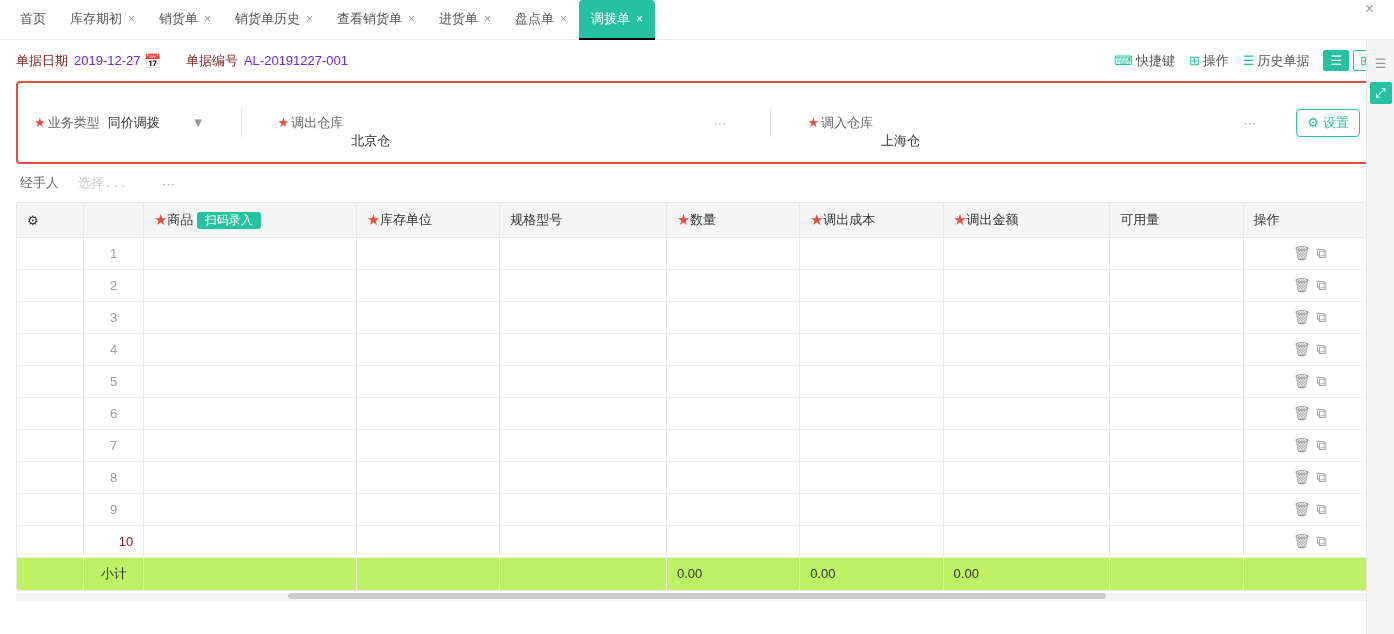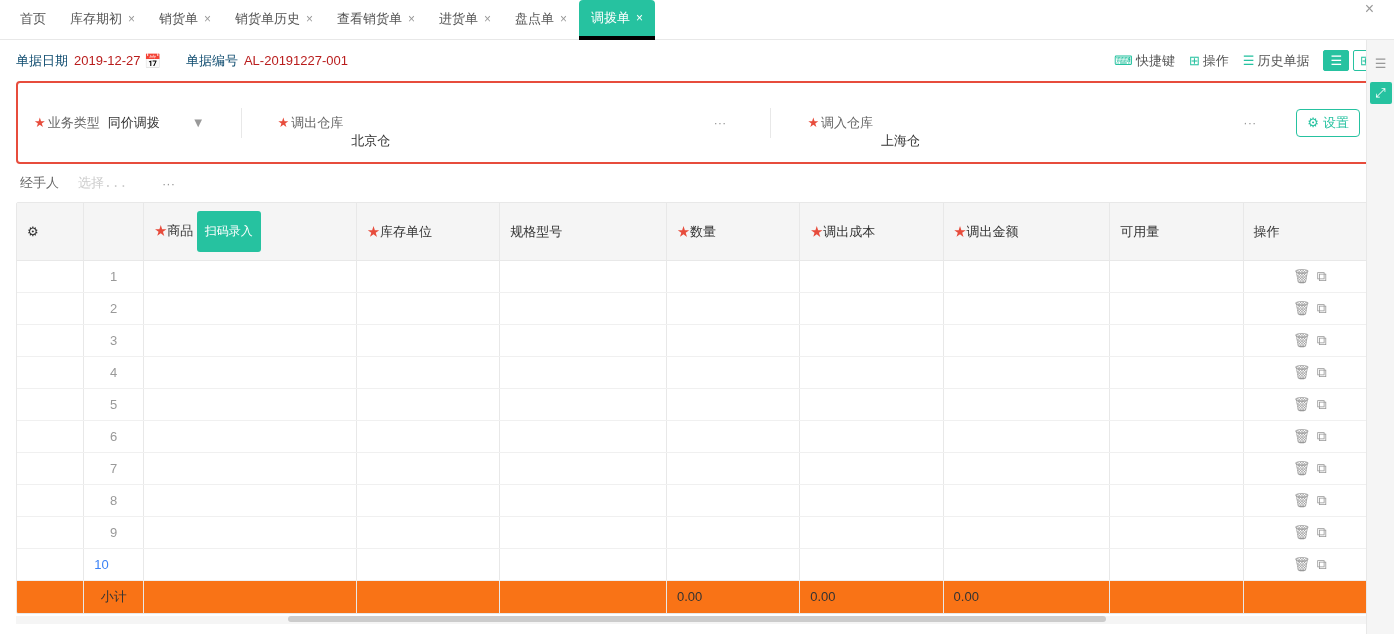--- a/index.html
+++ b/index.html
@@ -21,21 +21,21 @@
       height: 40px;
       cursor: pointer;
       color: #555;
       border-bottom: 2px solid transparent;
       white-space: nowrap;
     }
     .tab-item.active {
       color: #fff;
       background: #26c2a0;
       border-radius: 4px 4px 0 0;
-      border-bottom: 4px solid #000000;
+      border-bottom: 2px solid #000000;
     }
     .tab-item .tab-close {
       margin-left: 6px;
       color: #999;
       font-size: 12px;
       cursor: pointer;
     }
     .tab-item.active .tab-close { color: #fff; }
     .tab-bar-close {
       margin-left: auto;
@@ -57,26 +57,26 @@
       align-items: center;
       margin-bottom: 10px;
     }
     .header-field {
       display: flex;
       align-items: center;
       margin-right: 24px;
       color: #333;
     }
     .header-field label {
-      color: #0c4a6e;
+      color: #7f1d1d;
       margin-right: 6px;
       white-space: nowrap;
     }
     .header-field .value {
-      color: #b91c1c;
+      color: #6d28d9;
       font-weight: 500;
     }
     .header-field .calendar-icon {
       color: #26c2a0;
       margin-left: 4px;
       cursor: pointer;
       font-size: 14px;
     }
     .toolbar-right {
       margin-left: auto;
@@ -228,39 +228,39 @@
       color: #333;
       height: 32px;
     }
     .data-table tr:last-child td { border-bottom: none; }
     .data-table .row-num {
       color: #999;
       text-align: center;
       width: 36px;
     }
     .data-table .subtotal-row td {
-      background: #f97316;
+      background: #bef264;
       color: #333;
       font-weight: 500;
     }
     .col-gear { width: 40px; text-align: center; }
     .col-product { width: 120px; }
     .col-unit { width: 80px; }
     .col-spec { width: 100px; }
     .col-qty { width: 80px; }
     .col-cost { width: 80px; }
     .col-amount { width: 100px; }
     .col-available { width: 80px; }
     .col-action { width: 80px; text-align: center; }
     .scan-btn {
       background: #26c2a0;
       color: #fff;
       border: none;
       border-radius: 3px;
-      padding: 12px 8px;
+      padding: 0 8px;
       font-size: 12px;
       cursor: pointer;
     }
     .action-icons {
       display: flex;
       justify-content: center;
       gap: 6px;
     }
     .action-icon {
       color: #999;
@@ -591,21 +591,21 @@
     <td class="col-available"></td>
     <td class="col-action">
       <div class="action-icons">
         <span class="action-icon">🗑</span>
         <span class="action-icon">⧉</span>
       </div>
     </td>
   </tr>
           <tr>
     <td class="col-gear"></td>
-    <td class="row-num" style="color:#3b82f6;text-align:left">10</td>
+    <td class="row-num" style="color:#7f1d1d;text-align:right">10</td>
     <td class="col-product"></td>
     <td class="col-unit"></td>
     <td class="col-spec"></td>
     <td class="col-qty"></td>
     <td class="col-cost"></td>
     <td class="col-amount"></td>
     <td class="col-available"></td>
     <td class="col-action">
       <div class="action-icons">
         <span class="action-icon">🗑</span>

